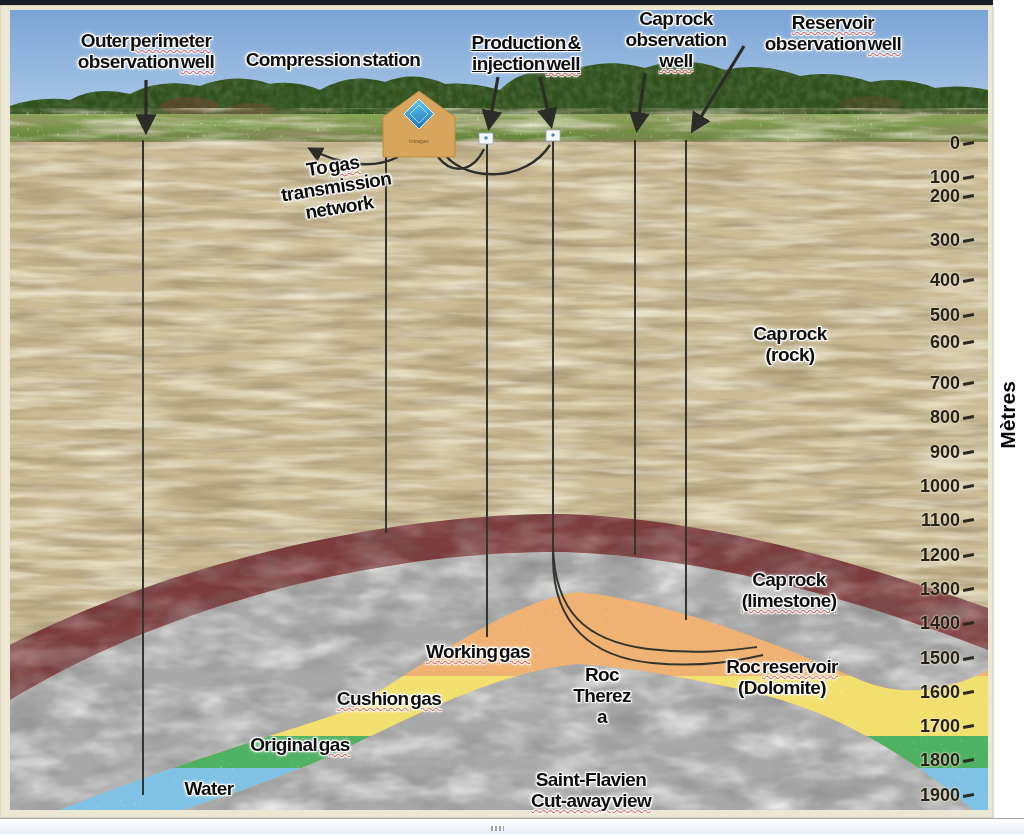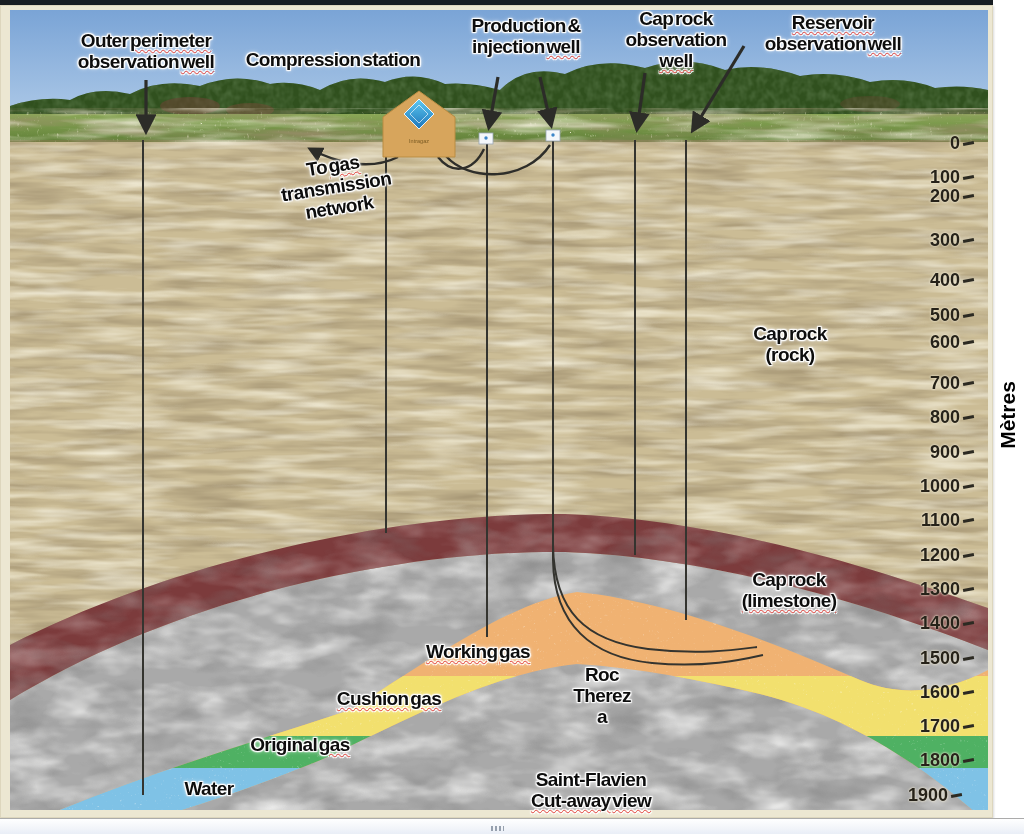--- a/index.html
+++ b/index.html
@@ -184,21 +184,21 @@
   </svg>
 
   <div class="overlay" id="labels">
       <div class="lbl" style="left: 146px; top: 30px; transform: translateX(-50%);">
         <div><span>Outer</span> <span class="wv">perimeter</span></div>
         <div><span>observation</span> <span class="wv">well</span></div>
       </div>
       <div class="lbl" style="left: 333px; top: 49px; transform: translateX(-50%);">
         <div><span>Compression</span> <span>station</span></div>
       </div>
-      <div class="lbl" style="left: 526px; top: 15px; transform: translateX(-50%);">
+      <div class="lbl" style="left: 526px; top: 32px; transform: translateX(-50%); text-decoration: underline;">
         <div><span>Production</span> <span>&amp;</span></div>
         <div><span>injection</span> <span class="wv">well</span></div>
       </div>
       <div class="lbl" style="left: 676px; top: 8px; transform: translateX(-50%);">
         <div><span>Cap</span> <span>rock</span></div>
         <div><span>observation</span></div>
         <div><span class="wv">well</span></div>
       </div>
       <div class="lbl" style="left: 833px; top: 12px; transform: translateX(-50%);">
         <div><span class="wv">Reservoir</span></div>
@@ -209,20 +209,24 @@
         <div><span>transmission</span></div>
         <div><span>network</span></div>
       </div>
       <div class="lbl" style="left: 790px; top: 323px; transform: translateX(-50%);">
         <div><span>Cap</span> <span>rock</span></div>
         <div><span>(rock)</span></div>
       </div>
       <div class="lbl" style="left: 789px; top: 569px; transform: translateX(-50%);">
         <div><span>Cap</span> <span>rock</span></div>
         <div><span class="wv">(limestone)</span></div>
+      </div>
+      <div class="lbl" style="left: 782px; top: 656px; transform: translateX(-50%);">
+        <div><span>Roc</span> <span class="wv">reservoir</span></div>
+        <div><span>(Dolomite)</span></div>
       </div>
       <div class="lbl" style="left: 478px; top: 641px; transform: translateX(-50%);">
         <div><span class="wv">Working</span> <span class="wv">gas</span></div>
       </div>
       <div class="lbl" style="left: 389px; top: 688px; transform: translateX(-50%);">
         <div><span class="wv">Cushion</span> <span class="wv">gas</span></div>
       </div>
       <div class="lbl" style="left: 300px; top: 734px; transform: translateX(-50%);">
         <div><span>Original</span> <span class="wv">gas</span></div>
       </div>
@@ -252,21 +256,21 @@
       <div class="tick" style="top: 441.7px;"><span class="num">900</span><span class="dash"></span></div>
       <div class="tick" style="top: 476px;"><span class="num">1000</span><span class="dash"></span></div>
       <div class="tick" style="top: 510.3px;"><span class="num">1100</span><span class="dash"></span></div>
       <div class="tick" style="top: 544.6px;"><span class="num">1200</span><span class="dash"></span></div>
       <div class="tick" style="top: 578.9px;"><span class="num">1300</span><span class="dash"></span></div>
       <div class="tick" style="top: 613.2px;"><span class="num">1400</span><span class="dash"></span></div>
       <div class="tick" style="top: 647.5px;"><span class="num">1500</span><span class="dash"></span></div>
       <div class="tick" style="top: 681.8px;"><span class="num">1600</span><span class="dash"></span></div>
       <div class="tick" style="top: 716.1px;"><span class="num">1700</span><span class="dash"></span></div>
       <div class="tick" style="top: 750.4px;"><span class="num">1800</span><span class="dash"></span></div>
-      <div class="tick" style="top: 784.7px; text-align: center;"><span class="num">1900</span><span class="dash"></span></div>
+      <div class="tick" style="top: 784.7px;"><span class="num">1900</span><span class="dash"></span></div>
     </div>
 
   <div class="metres">Mètres</div>
 
   <div class="bottom-strip">
     <div class="grip"></div>
   </div>
 </div>
 
 </body></html>

